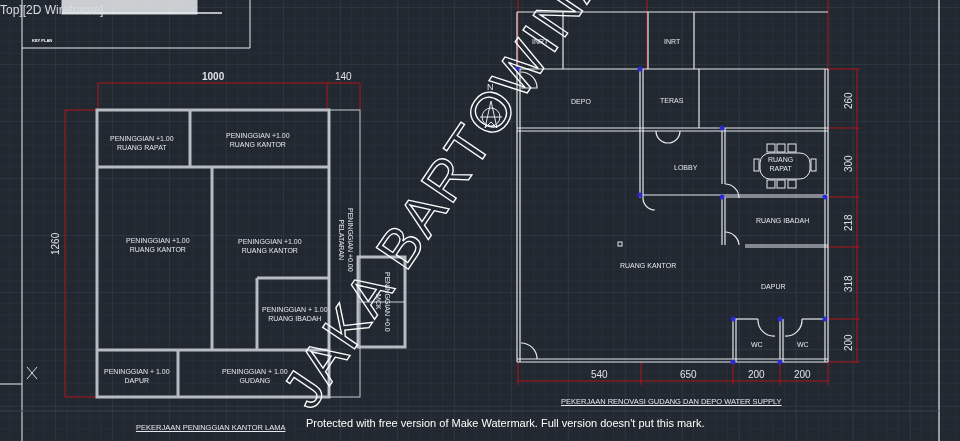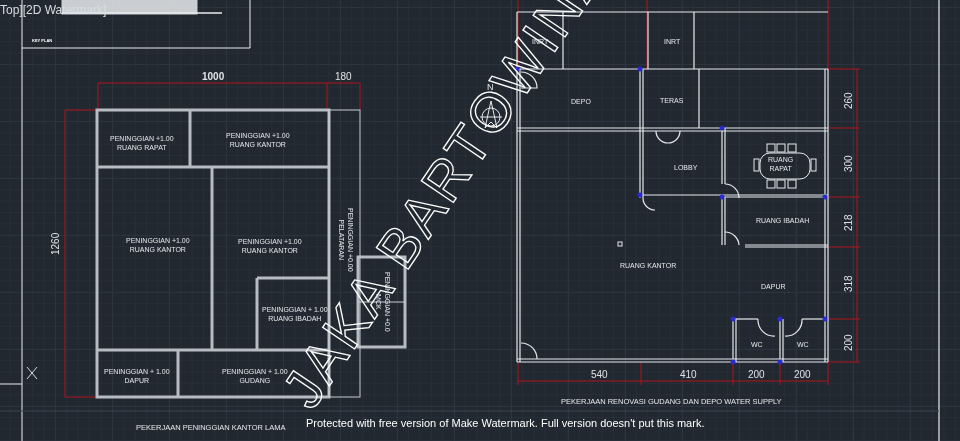--- a/index.html
+++ b/index.html
@@ -11,21 +11,21 @@
       linear-gradient(90deg,#2c3440 1px,transparent 1px),
       linear-gradient(#272e39 1px,transparent 1px),
       linear-gradient(90deg,#272e39 1px,transparent 1px);
     background-size:57px 57px,57px 57px,11.4px 11.4px,11.4px 11.4px;
     background-position:-2px 7px,-2px 7px,-2px 7px,-2px 7px;}
   svg.draw{position:absolute;left:0;top:0;}
   .viewport-label{position:absolute;left:0;top:3px;color:#d8dde3;font-size:12px;}
   .txt{position:absolute;color:#e6e9ed;white-space:nowrap;}
   .room{font-size:7px;text-align:center;line-height:9px;}
   .dim{font-size:10px;color:#dfe3e8;}
-  .title-under{font-size:7.5px;color:#e6e9ed;}
+  .title-under{font-size:7.5px;text-decoration:underline;color:#e6e9ed;}
   .wm-bar{position:absolute;left:298px;top:417px;font-size:11px;color:#ffffff;padding-left:8px;}
   .keyplan{position:absolute;left:32px;top:38px;font-size:4px;color:#fff;font-weight:bold;}
 </style>
 </head>
 <body>
 
 <div class="canvas"></div>
 
 <svg class="draw" width="960" height="441">
 
@@ -163,25 +163,25 @@
 
   <g stroke="#e6e9ed" fill="none" stroke-width="1">
     <circle cx="491" cy="117" r="9"></circle>
     <line x1="480" y1="117" x2="502" y2="117"></line>
     <path d="M491 101 L485 128 L491 122 L497 128 Z"></path>
   </g>
 
   <text x="0" y="0" transform="translate(312,412) rotate(-56)" font-family="Liberation Sans, sans-serif" font-size="56" font-weight="normal" fill="none" stroke="#ffffff" stroke-width="1.3" letter-spacing="3">JAKA BARTOWINATA</text>
 </svg>
 
-<div class="viewport-label">Top][2D Watermark]</div>
+<div class="viewport-label">Top][2D Wireframe]</div>
 <div class="keyplan">KEY PLAN</div>
 
 <div class="txt dim" style="left:202px;top:71px;font-weight:bold;">1000</div>
-<div class="txt dim" style="left:335px;top:71px;">180</div>
+<div class="txt dim" style="left:335px;top:71px;">140</div>
 <div class="txt dim" style="left:50px;top:255px;transform:rotate(-90deg);transform-origin:left top;">1260</div>
 
 <div class="txt room" style="left:110px;top:134px;">
     <div>PENINGGIAN +1.00</div>
     <div>RUANG RAPAT</div>
   </div>
 <div class="txt room" style="left:226px;top:131px;">
     <div>PENINGGIAN +1.00</div>
     <div>RUANG KANTOR</div>
   </div>
@@ -225,21 +225,21 @@
     <div>RAPAT</div>
   </div>
 <div class="txt room" style="left:756px;top:216px;">RUANG IBADAH</div>
 <div class="txt room" style="left:620px;top:261px;">RUANG KANTOR</div>
 <div class="txt room" style="left:761px;top:282px;">DAPUR</div>
 <div class="txt room" style="left:751px;top:340px;">WC</div>
 <div class="txt room" style="left:797px;top:340px;">WC</div>
 <div class="txt" style="left:487px;top:82px;font-size:9px;">N</div>
 
 <div class="txt dim" style="left:571px;top:369px;margin-left:20px;">540</div>
-<div class="txt dim" style="left:680px;top:369px;">410</div>
+<div class="txt dim" style="left:680px;top:369px;">650</div>
 <div class="txt dim" style="left:748px;top:369px;">200</div>
 <div class="txt dim" style="left:794px;top:369px;">200</div>
 
 <div class="txt dim" style="left:843px;top:109px;transform:rotate(-90deg);transform-origin:left top;">260</div>
 <div class="txt dim" style="left:843px;top:172px;transform:rotate(-90deg);transform-origin:left top;">300</div>
 <div class="txt dim" style="left:843px;top:231px;transform:rotate(-90deg);transform-origin:left top;">218</div>
 <div class="txt dim" style="left:843px;top:292px;transform:rotate(-90deg);transform-origin:left top;">318</div>
 <div class="txt dim" style="left:843px;top:351px;transform:rotate(-90deg);transform-origin:left top;">200</div>
 
 <div class="txt title-under" style="left:561px;top:397px;">PEKERJAAN RENOVASI GUDANG DAN DEPO WATER SUPPLY</div>

